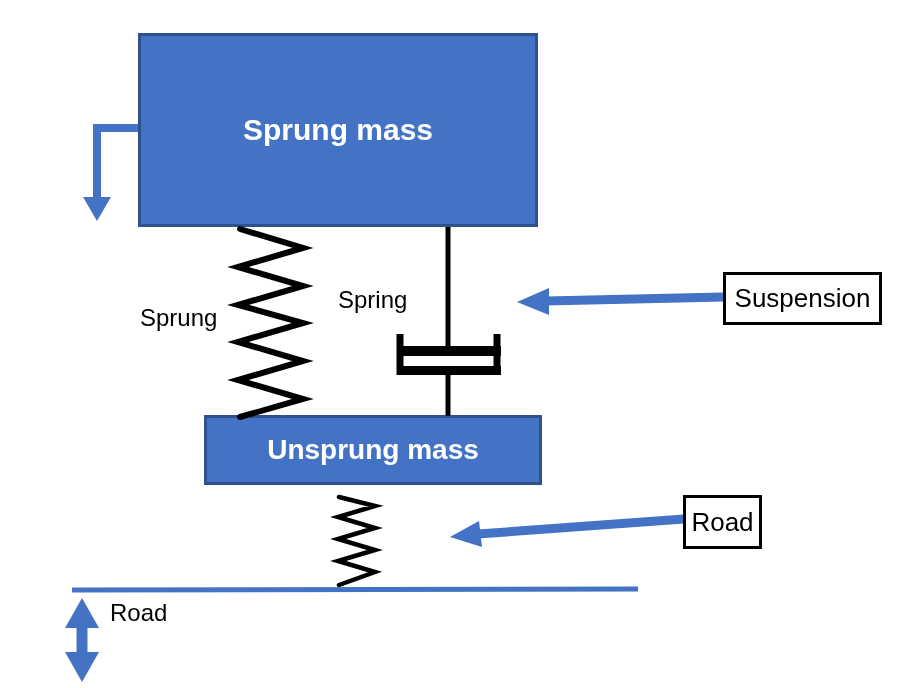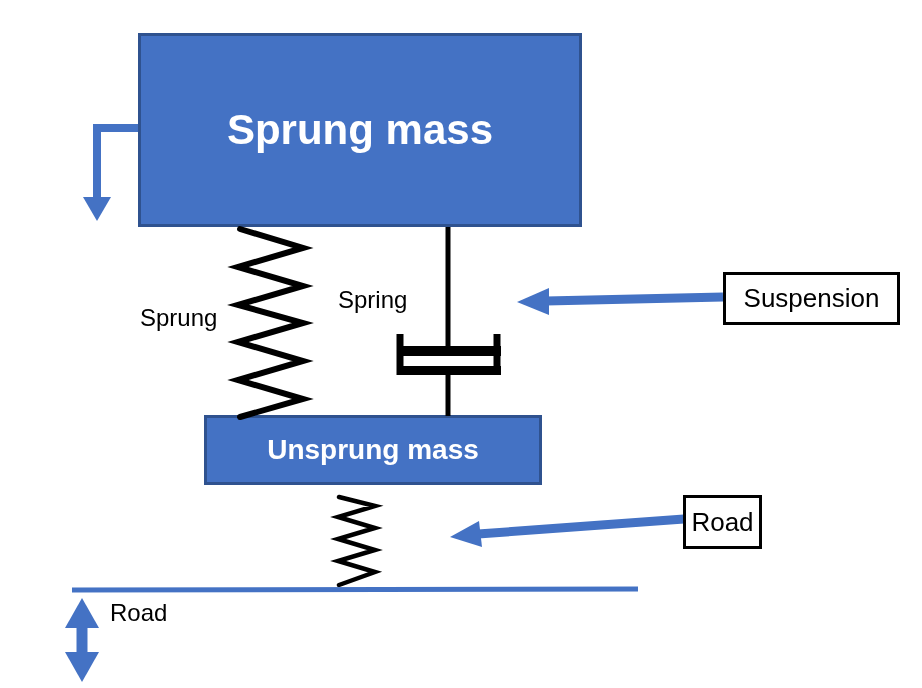--- a/index.html
+++ b/index.html
@@ -22,43 +22,43 @@
     color: #ffffff;
     font-weight: bold;
     display: flex;
     align-items: center;
     justify-content: center;
     box-sizing: border-box;
     z-index: 1;
   }
   #sprung-box {
     left: 138px; top: 33px;
-    width: 444px; height: 194px;
-    font-size: 42px;
+    width: 400px; height: 194px;
+    font-size: 30px;
   }
   #unsprung-box {
     left: 204px; top: 415px;
     width: 338px; height: 70px;
     font-size: 28px;
   }
   .callout-box {
     position: absolute;
     background: #ffffff;
     border: 3px solid #000000;
     color: #000000;
     display: flex;
     align-items: center;
     justify-content: center;
     box-sizing: border-box;
     font-size: 26px;
     z-index: 3;
   }
   #suspension-box {
     left: 723px; top: 272px;
-    width: 177px; height: 53px;
+    width: 159px; height: 53px;
   }
   #tire-box {
     left: 683px; top: 495px;
     width: 79px; height: 54px;
   }
   .free-label {
     position: absolute;
     color: #000000;
     font-size: 24px;
     z-index: 3;

